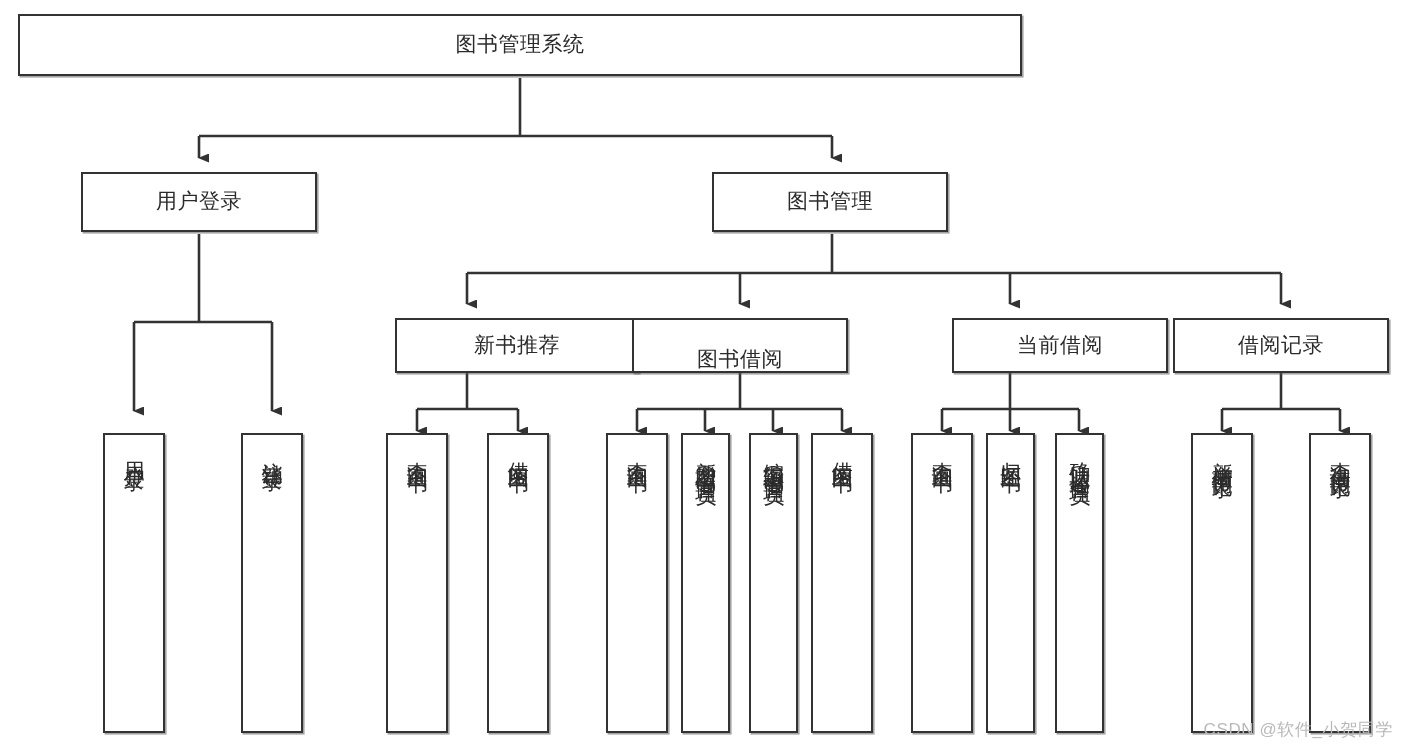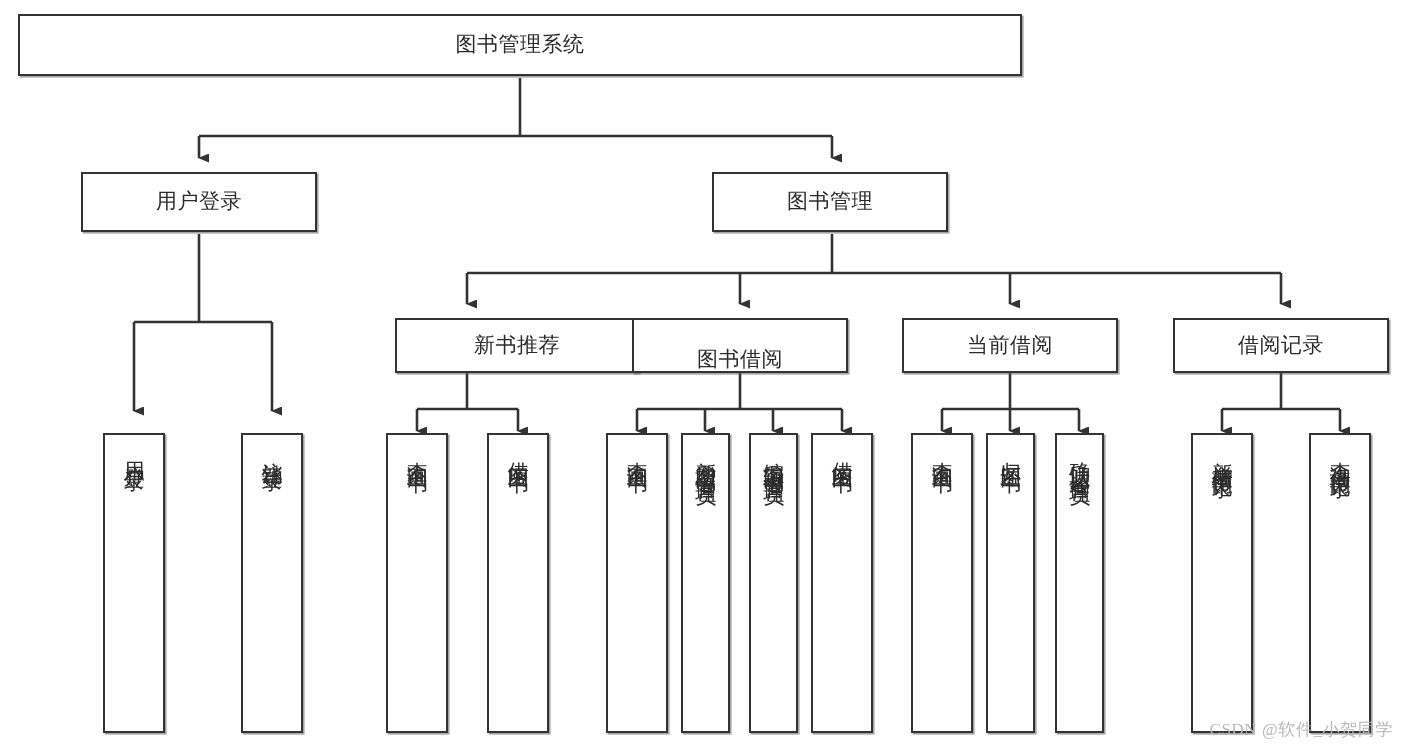--- a/index.html
+++ b/index.html
@@ -61,21 +61,21 @@
     white-space: nowrap;
   }
   .watermark {
     position: absolute;
     right: 12px;
     bottom: 6px;
     font-size: 17px;
     color: #b9b9b9;
     letter-spacing: 0.6px;
     white-space: nowrap;
-    font-family: Liberation Serif, serif;
+    font-family: Liberation Sans, sans-serif;
     margin-left: 44px;
   }
 </style>
 </head>
 <body>
 
 <div id="diagram-root">
 
   <svg class="edges" viewBox="0 0 1405 747" xmlns="http://www.w3.org/2000/svg">
     <defs>
@@ -140,21 +140,21 @@
   <div class="node horizontal" style="left:712px; top:172px; width:236px; height:60px;">
     <span class="node-label">图书管理</span>
   </div>
 
   <div class="node horizontal" style="left:362px; top:318px; width:244px; height:55px;margin-left:33px;">
     <span class="node-label">新书推荐</span>
   </div>
   <div class="node horizontal" style="left:632px; top:318px; width:216px; height:55px;align-items:flex-end;">
     <span class="node-label">图书借阅</span>
   </div>
-  <div class="node horizontal" style="left:902px; top:318px; width:216px; height:55px;">
+  <div class="node horizontal" style="left:952px; top:318px; width:216px; height:55px;">
     <span class="node-label">当前借阅</span>
   </div>
   <div class="node horizontal" style="left:1173px; top:318px; width:216px; height:55px;align-items:center;">
     <span class="node-label">借阅记录</span>
   </div>
 
   <div class="node vertical" style="left:103px; top:433px; width:62px; height:300px;">
     <span class="node-label">用户登录</span>
   </div>
   <div class="node vertical" style="left:241px; top:433px; width:62px; height:300px;">

